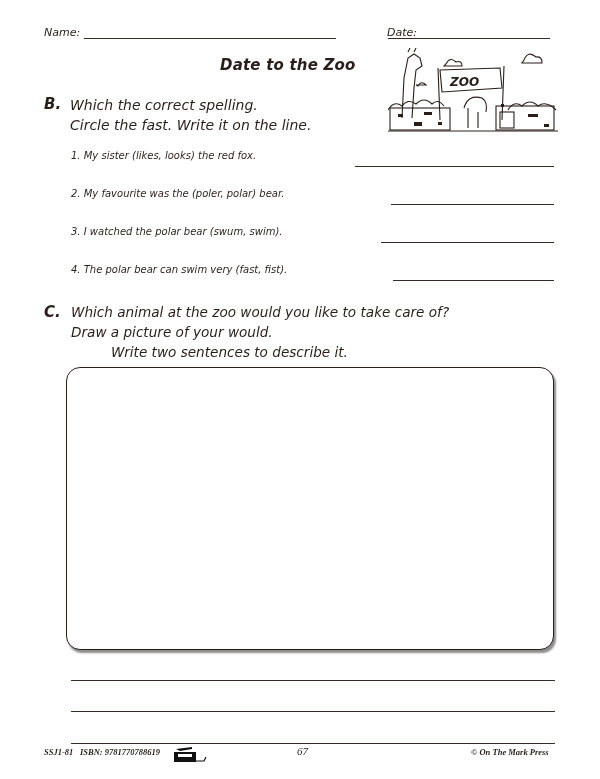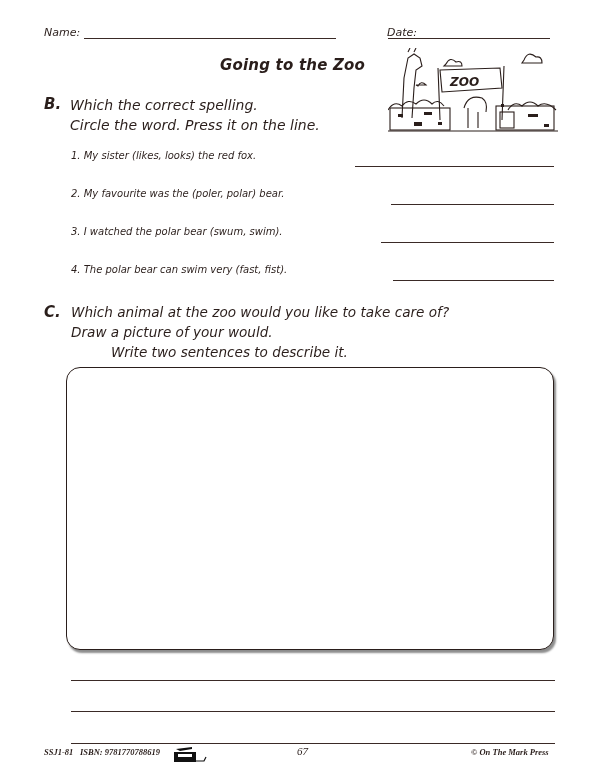--- a/index.html
+++ b/index.html
@@ -19,21 +19,21 @@
   .pageno { font-family:"Liberation Serif", serif; font-size:11px; top:745px; left:297px; }
 </style>
 </head>
 <body>
 
 <span class="abs hdr" style="left:44px;">Name:</span>
 <div class="line" style="left:84px; top:38px; width:252px;"></div>
 <span class="abs hdr" style="left:352px;margin-left:35px;">Date:</span>
 <div class="line" style="left:388px; top:38px; width:162px;"></div>
 
-<div class="abs title">Going to the Zoo</div>
+<div class="abs title">Date to the Zoo</div>
 
 <div class="abs" style="left:388px; top:48px; width:170px; height:84px;">
   <svg width="170" height="84" viewBox="0 0 170 84">
     <g fill="none" stroke="#2a1e1b" stroke-width="1.1">
 
       <path d="M14 70 L16 30 L20 10 L26 6 L32 10 L34 18 L28 22 L26 40 L24 70"></path>
       <path d="M20 4 L22 0 M26 4 L28 0"></path>
 
       <path d="M52 22 L112 20 L114 40 L54 44 Z"></path>
       <path d="M50 20 L52 72 M116 18 L114 72"></path>
@@ -60,21 +60,21 @@
         <rect x="50" y="74" width="4" height="3"></rect>
       <rect x="140" y="66" width="10" height="3"></rect>
         <rect x="156" y="76" width="5" height="3"></rect>
       <rect x="113" y="56" width="3" height="3"></rect>
     </g>
   </svg>
 </div>
 
 <span class="abs sec-letter" style="left:44px; top:95px;">B.</span>
 <div class="abs txt" style="left:70px; top:95px;">Which the correct spelling.</div>
-<div class="abs txt" style="left:70px; top:115px;">Circle the word. Press it on the line.</div>
+<div class="abs txt" style="left:70px; top:115px;">Circle the fast. Write it on the line.</div>
 
 <div class="abs q" style="left:71px; top:150px;">1. My sister (likes, looks) the red fox.</div>
 <div class="line" style="left:355px; top:166px; width:199px;"></div>
 
 <div class="abs q" style="left:71px; top:188px;">2. My favourite was the (poler, polar) bear.</div>
 <div class="line" style="left:391px; top:204px; width:163px;"></div>
 
 <div class="abs q" style="left:71px; top:226px;">3. I watched the polar bear (swum, swim).</div>
 <div class="line" style="left:381px; top:242px; width:173px;"></div>
 

